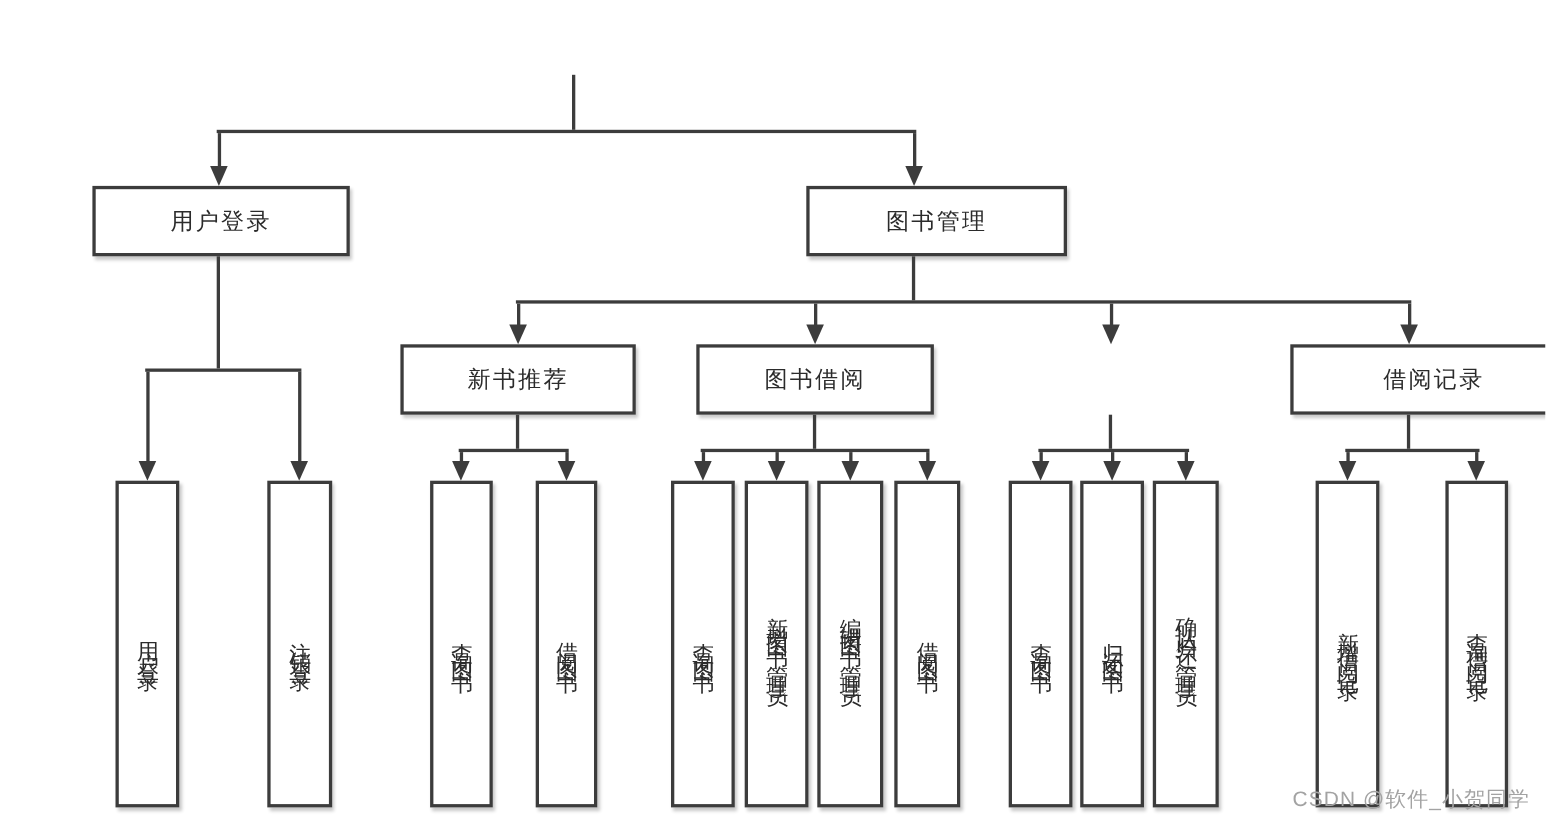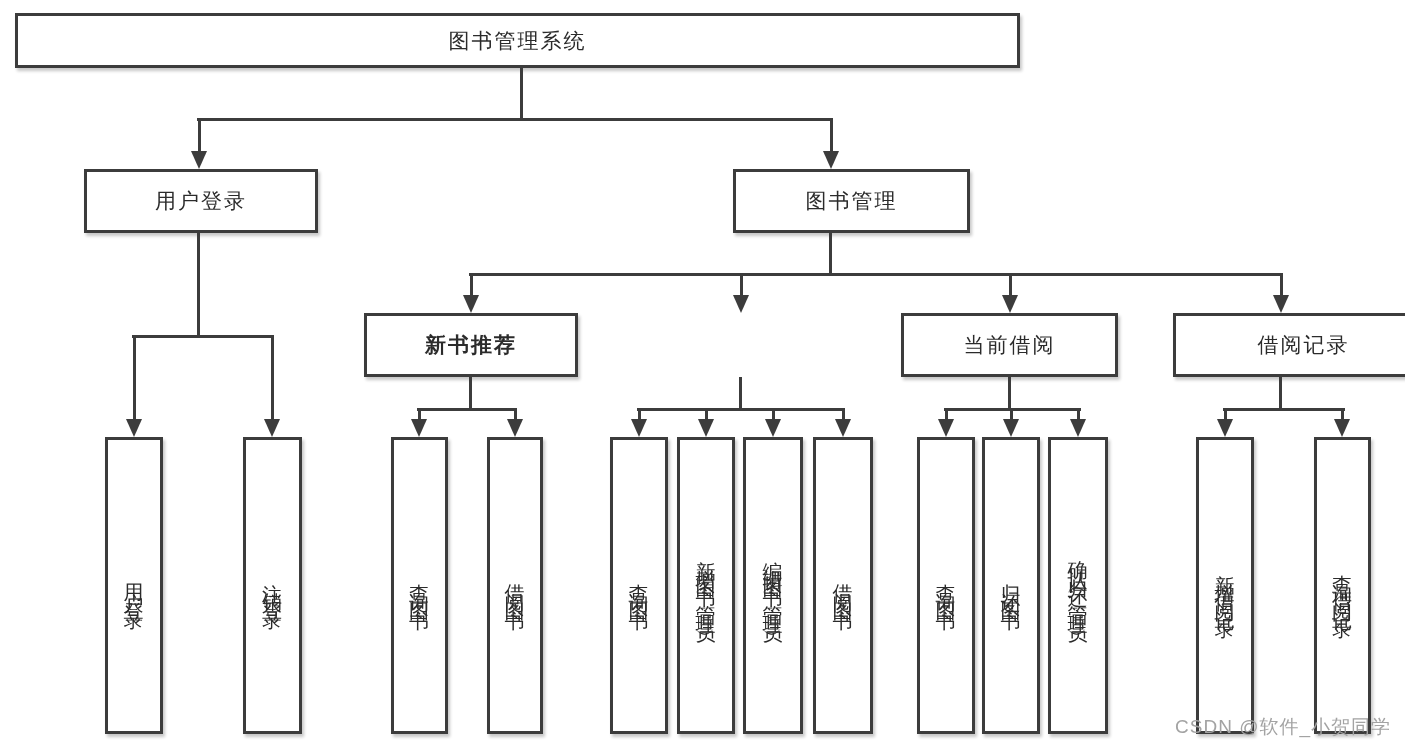--- a/index.html
+++ b/index.html
@@ -59,21 +59,20 @@
     font-size: 19px;
     color: #a3a3a3;
     letter-spacing: 1px;
   }
 </style>
 </head>
 <body>
 
 <div id="canvas">
 
-  <div class="box" style="left:15px; top:13px; width:1005px; height:55px;">图书管理系统</div>
 
   <div class="vl" style="left:520px; top:68px; height:50px;"></div>
   <div class="hl" style="left:197px; top:118px; width:636px;"></div>
   <div class="arrow" style="left:191px; top:121px; height:48px;"></div>
   <div class="arrow" style="left:823px; top:121px; height:48px;"></div>
 
   <div class="box" style="left:84px; top:169px; width:234px; height:64px;">用户登录</div>
   <div class="box" style="left:713px; top:169px; width:237px; height:64px;margin-left:20px;">图书管理</div>
 
   <div class="vl" style="left:197px; top:233px; height:102px;"></div>
@@ -81,22 +80,22 @@
   <div class="arrow" style="left:126px; top:338px; height:99px;"></div>
   <div class="arrow" style="left:264px; top:338px; height:99px;"></div>
 
   <div class="vl" style="left:829px; top:233px; height:40px;"></div>
   <div class="hl" style="left:469px; top:273px; width:814px;"></div>
   <div class="arrow" style="left:463px; top:276px; height:37px;"></div>
   <div class="arrow" style="left:733px; top:276px; height:37px;"></div>
   <div class="arrow" style="left:1002px; top:276px; height:37px;"></div>
   <div class="arrow" style="left:1273px; top:276px; height:37px;"></div>
 
-  <div class="box" style="left:364px; top:313px; width:214px; height:64px;font-weight:bold;">新书推荐</div>
-  <div class="box" style="left:901px; top:313px; width:217px; height:64px;">当前借阅</div>
+  <div class="box" style="left:364px; top:313px; width:214px; height:64px;">新书推荐</div>
+  <div class="box" style="left:633px; top:313px; width:216px; height:64px;">图书借阅</div>
   <div class="box" style="left:1173px; top:313px; width:261px; height:64px;">借阅记录</div>
 
   <div class="vl" style="left:469px; top:377px; height:31px;"></div>
   <div class="hl" style="left:417px; top:408px; width:100px;"></div>
   <div class="arrow" style="left:411px; top:411px; height:26px;"></div>
   <div class="arrow" style="left:507px; top:411px; height:26px;"></div>
 
   <div class="vl" style="left:739px; top:377px; height:31px;"></div>
   <div class="hl" style="left:637px; top:408px; width:208px;"></div>
   <div class="arrow" style="left:631px; top:411px; height:26px;"></div>

